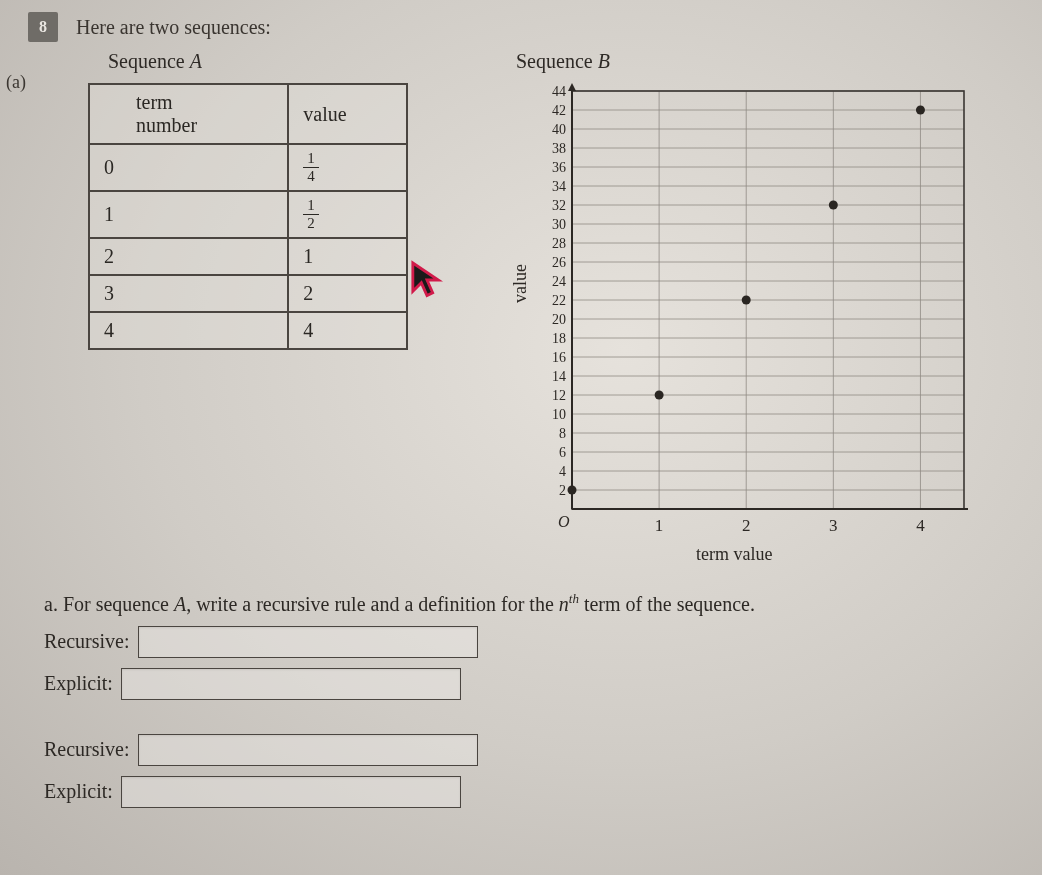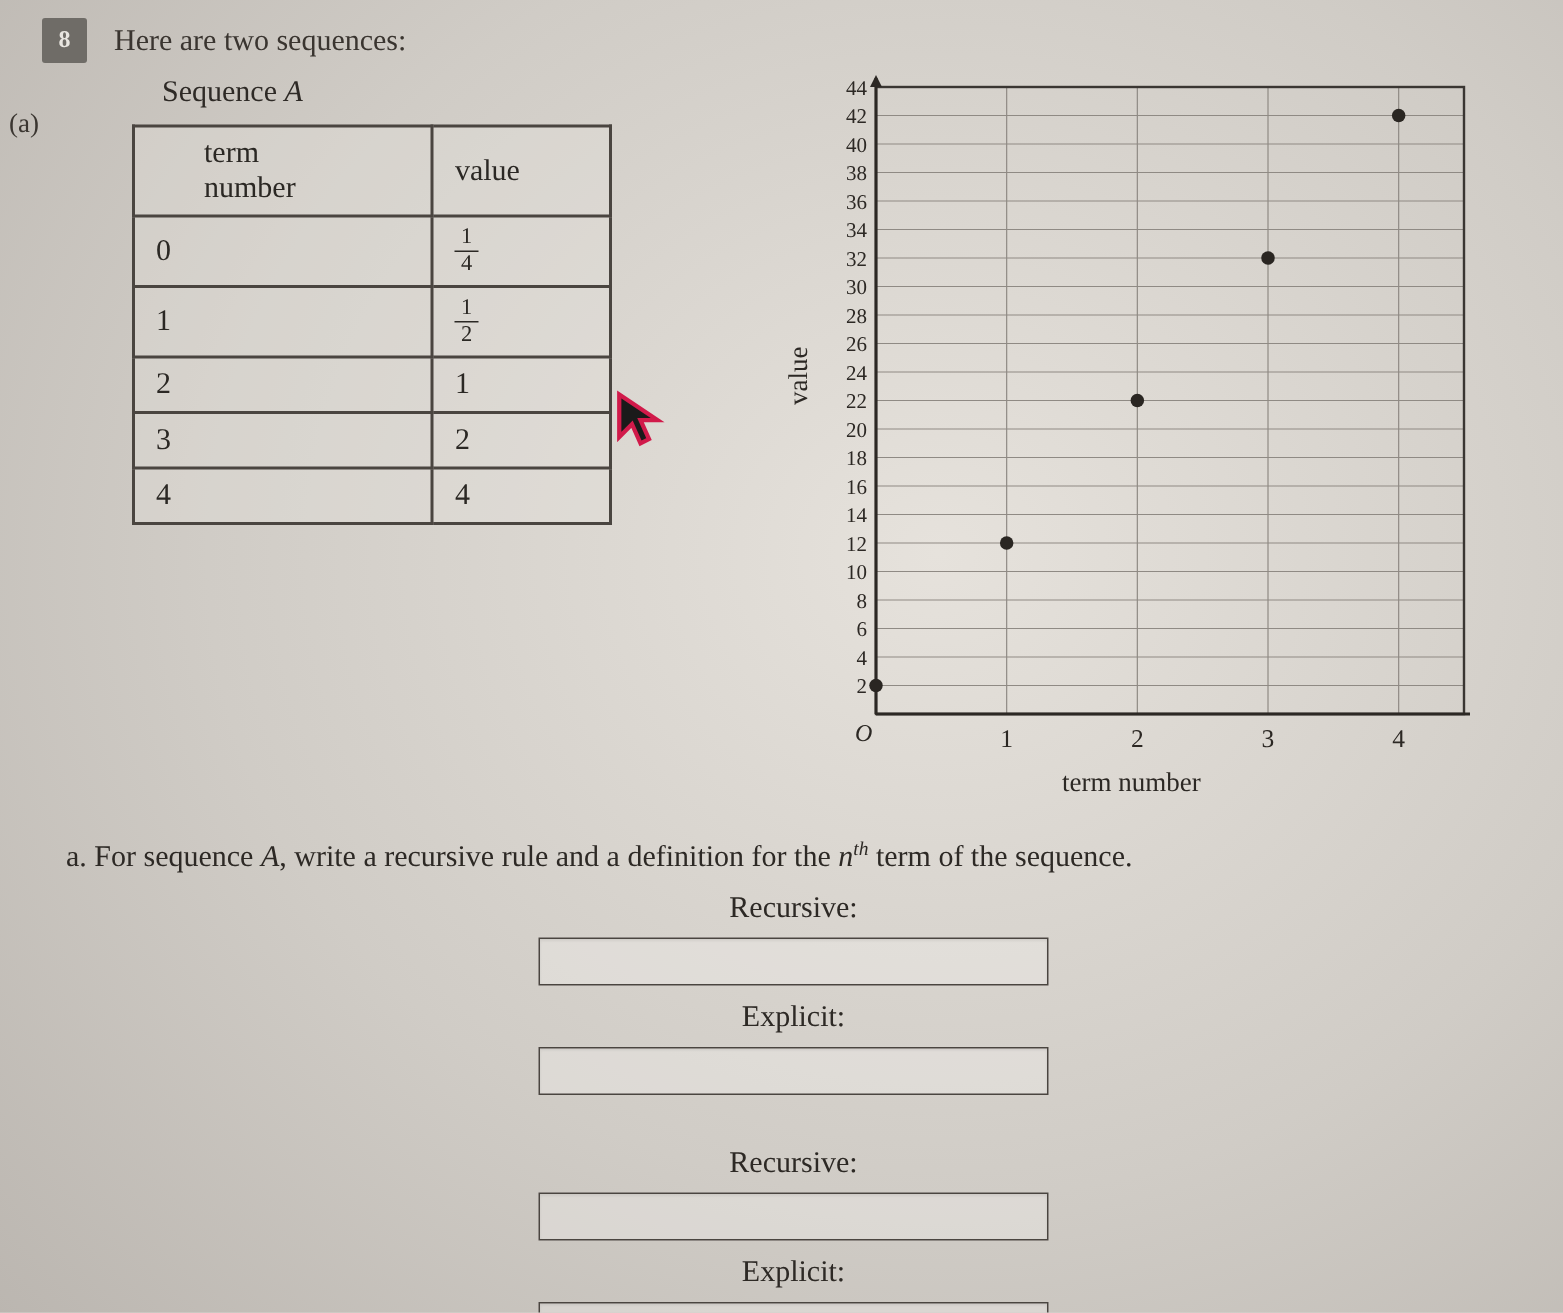--- a/index.html
+++ b/index.html
@@ -21,21 +21,21 @@
   .qnum-box {
     width: 30px; height: 30px;
     background: #6f6c67;
     color: #e8e5e0;
     display: flex; align-items: center; justify-content: center;
     font-weight: bold; font-size: 16px;
     border-radius: 2px;
   }
   .intro { font-size: 20px; color: #3a3530; text-align: right; }
   .part-label { position:absolute; left:6px; top:72px; font-size:18px; color:#3b3631; }
-  .columns { display: flex; gap: 40px; margin-top: 4px; margin-left: 40px; }
+  .columns { display: flex; gap: 28px; margin-top: 4px; margin-left: 40px; }
   .seq-title { font-size: 20px; color: #2e2a26; margin-bottom: 10px; padding-left: 40px; }
   .seq-title-b { padding-left: 0; }
   .col-a { flex: 0 0 420px; }
   .col-b { flex: 1; }
   table.seq {
     border-collapse: collapse;
     width: 320px;
     margin-left: 20px;
   }
   table.seq th, table.seq td {
@@ -73,21 +73,21 @@
   .axis-label-x {
     position: absolute;
     bottom: -2px; left: 180px;
     font-size: 18px; color:#2c2824;
   }
   
   .questions { margin-top: 28px; margin-left: 16px; }
   .qtext { font-size: 20px; color:#2d2925; margin-bottom: 10px; }
   .it { font-style: italic; }
   sup { font-size: 0.65em; font-style: italic; }
-  .inline-row { display:flex; align-items:center; gap:8px; margin-bottom:10px;flex-direction:column; }
+  .inline-row { display:flex; align-items:center; gap:8px; margin-bottom:10px; }
   .field-label { font-size: 20px; color:#2d2925; }
   .answer-box {
     border: 1.5px solid #4a4540;
     background: rgba(240,238,234,0.4);
     height: 32px; width: 340px;
     box-shadow: inset 0 1px 2px rgba(0,0,0,0.08);
   }
   .spacer { height: 24px; }
 </style>
 </head>
@@ -139,20 +139,21 @@
             </tr>
             <tr>
               <td>4</td>
               <td>4</td>
             </tr>
           </tbody>
       </table>
     </div>
 
     <div class="col-b">
+      <div class="seq-title seq-title-b">Sequence <span class="it">B</span></div>
       <div class="chart-wrap">
         <svg class="chart-svg" id="chartSvg" width="460" height="470">
             <line x1="56" y1="407" x2="448" y2="407" stroke="#8f8a84" stroke-width="0.8"></line>
             <text x="50" y="412" text-anchor="end" font-size="14" fill="#2c2824" font-family="Georgia">2</text>
             <line x1="56" y1="388" x2="448" y2="388" stroke="#8f8a84" stroke-width="0.8"></line>
             <text x="50" y="393" text-anchor="end" font-size="14" fill="#2c2824" font-family="Georgia">4</text>
             <line x1="56" y1="369" x2="448" y2="369" stroke="#8f8a84" stroke-width="0.8"></line>
             <text x="50" y="374" text-anchor="end" font-size="14" fill="#2c2824" font-family="Georgia">6</text>
             <line x1="56" y1="350" x2="448" y2="350" stroke="#8f8a84" stroke-width="0.8"></line>
             <text x="50" y="355" text-anchor="end" font-size="14" fill="#2c2824" font-family="Georgia">8</text>
@@ -205,21 +206,21 @@
             <polygon points="52,8 60,8 56,0" fill="#2c2824"></polygon>
             <line x1="56" y1="426" x2="452" y2="426" stroke="#2c2824" stroke-width="2"></line>
             <text x="42" y="444" font-size="16" fill="#2c2824" font-style="italic" font-family="Georgia">O</text>
             <circle cx="56" cy="407" r="4.5" fill="#2a2622"></circle>
             <circle cx="143.1111111111111" cy="312" r="4.5" fill="#2a2622"></circle>
             <circle cx="230.2222222222222" cy="217" r="4.5" fill="#2a2622"></circle>
             <circle cx="317.3333333333333" cy="122" r="4.5" fill="#2a2622"></circle>
             <circle cx="404.4444444444444" cy="27" r="4.5" fill="#2a2622"></circle>
           </svg>
         <div class="axis-label-y">value</div>
-        <div class="axis-label-x">term number</div>
+        <div class="axis-label-x">term value</div>
       </div>
     </div>
   </div>
 
   <div class="cursor">
     <svg viewBox="0 0 24 28">
       <path d="M2 2 L2 22 L8 16 L12 25 L16 23 L12 14 L20 14 Z" fill="#1a1a1a" stroke="#e8e5e0" stroke-width="1"></path>
       <path d="M2 2 L2 22 L8 16 L12 25 L16 23 L12 14 L20 14 Z" fill="none" stroke="#d11a4a" stroke-width="2"></path>
     </svg>
   </div>

